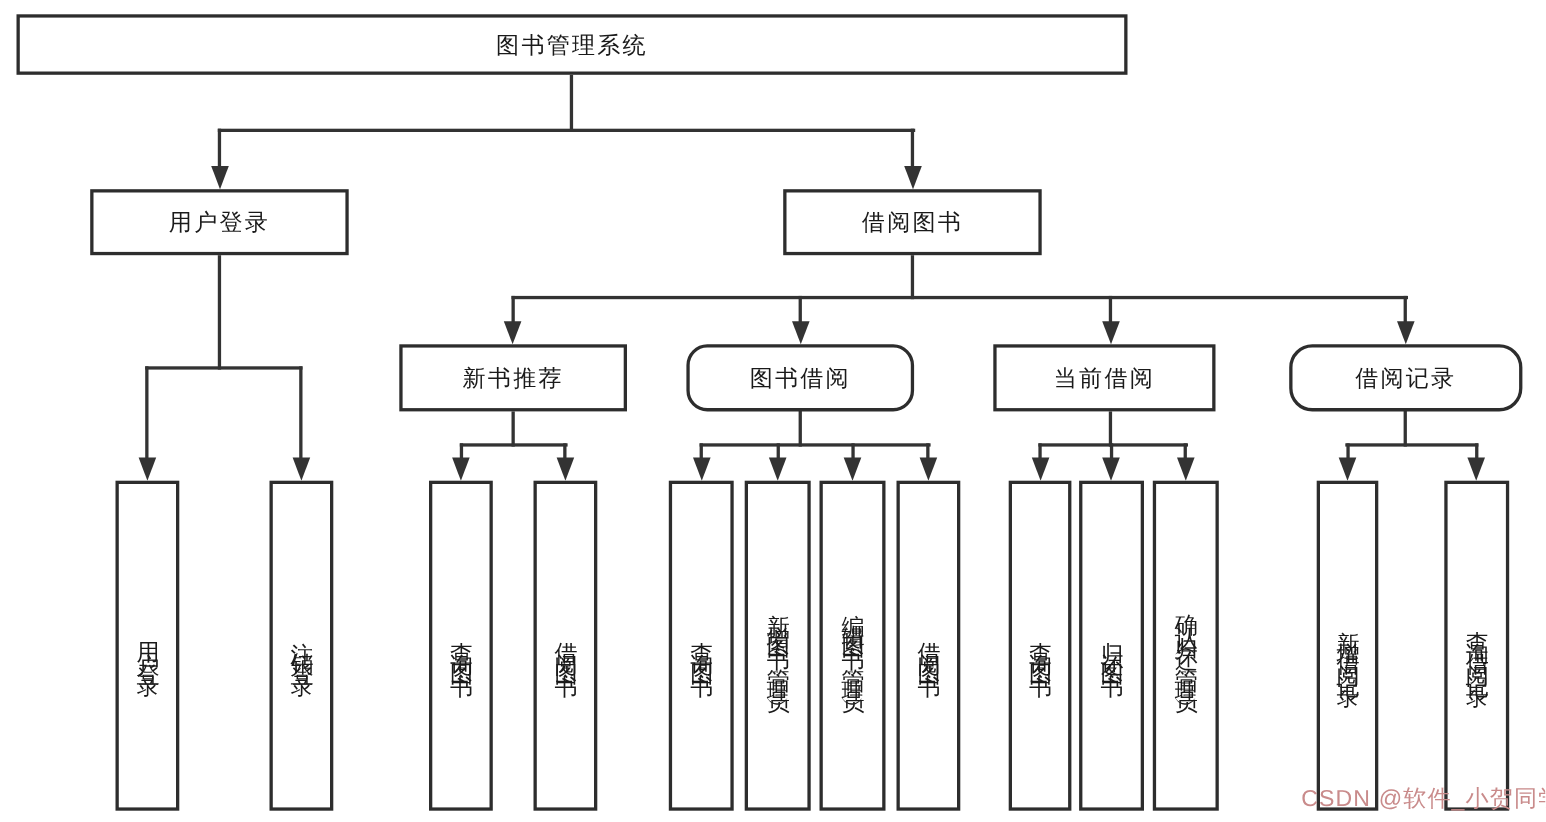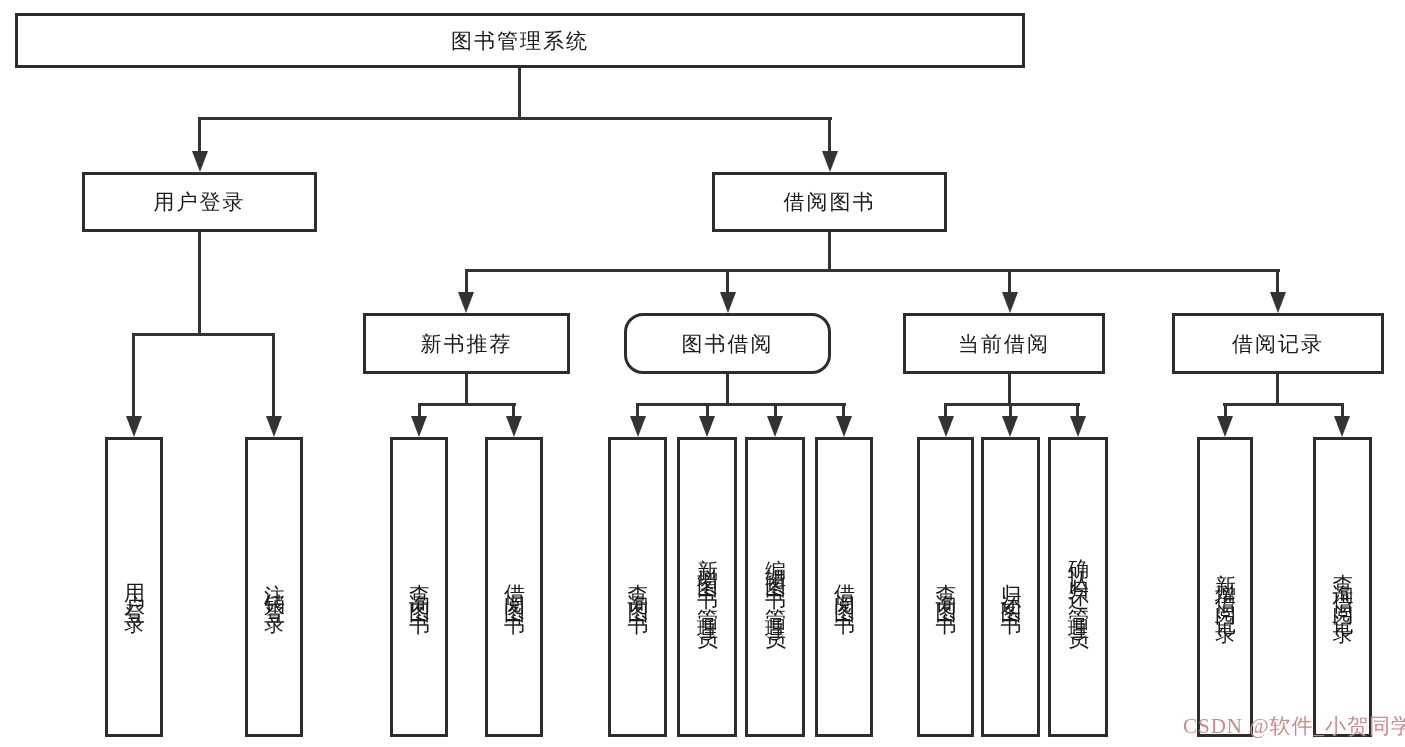--- a/index.html
+++ b/index.html
@@ -1,18 +1,18 @@
 <!DOCTYPE html>
 <html><head>
 <meta charset="utf-8">
 <style>
   html,body{margin:0;padding:0;background:#fff;}
   #canvas{
     position:relative;width:1405px;height:747px;background:#ffffff;
-    font-family:Liberation Serif, serif;overflow:hidden;
+    font-family:Liberation Sans, sans-serif;overflow:hidden;
   }
   .box{
     position:absolute;box-sizing:border-box;border:3px solid #2d2d2d;background:#ffffff;
     display:flex;align-items:center;justify-content:center;color:#1a1a1a;
   }
   .hlabel{font-size:21px;letter-spacing:2px;white-space:nowrap;}
   .vlabel{
     writing-mode:vertical-rl;text-orientation:mixed;
     font-size:21px;letter-spacing:10px;line-height:1;white-space:nowrap;
   }
@@ -109,21 +109,21 @@
   </div>
 
   <div class="box" style="left:624px;top:313px;width:207px;height:61px;border-radius:19px;">
     <span class="hlabel">图书借阅</span>
   </div>
 
   <div class="box" style="left:903px;top:313px;width:202px;height:61px;">
     <span class="hlabel">当前借阅</span>
   </div>
 
-  <div class="box" style="left:1172px;top:313px;width:212px;height:61px;">
+  <div class="box" style="left:1172px;top:313px;width:212px;height:61px;border-radius:21px;">
     <span class="hlabel">借阅记录</span>
   </div>
 
   <div class="box" style="left:105px;top:437px;width:58px;height:300px;">
     <span class="vlabel">用户登录</span>
   </div>
   <div class="box" style="left:245px;top:437px;width:58px;height:300px;">
     <span class="vlabel">注销登录</span>
   </div>
 

